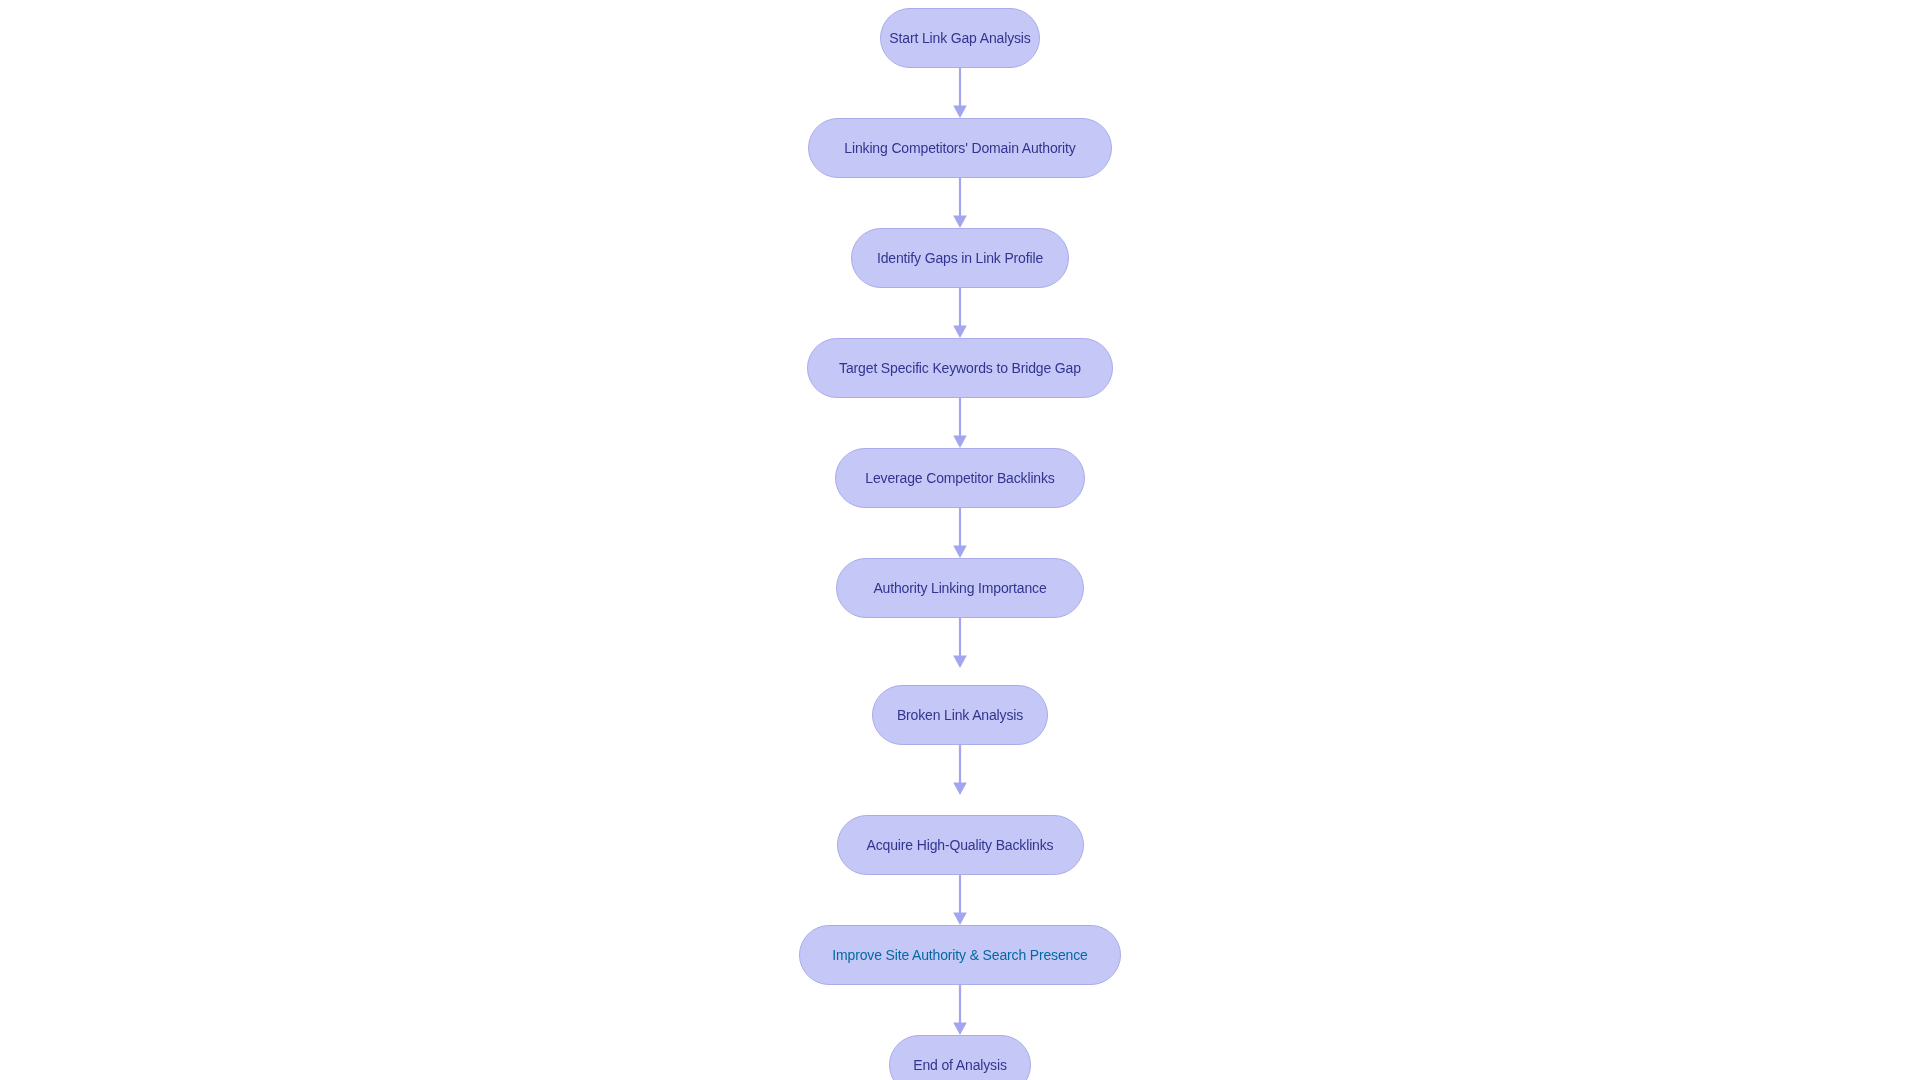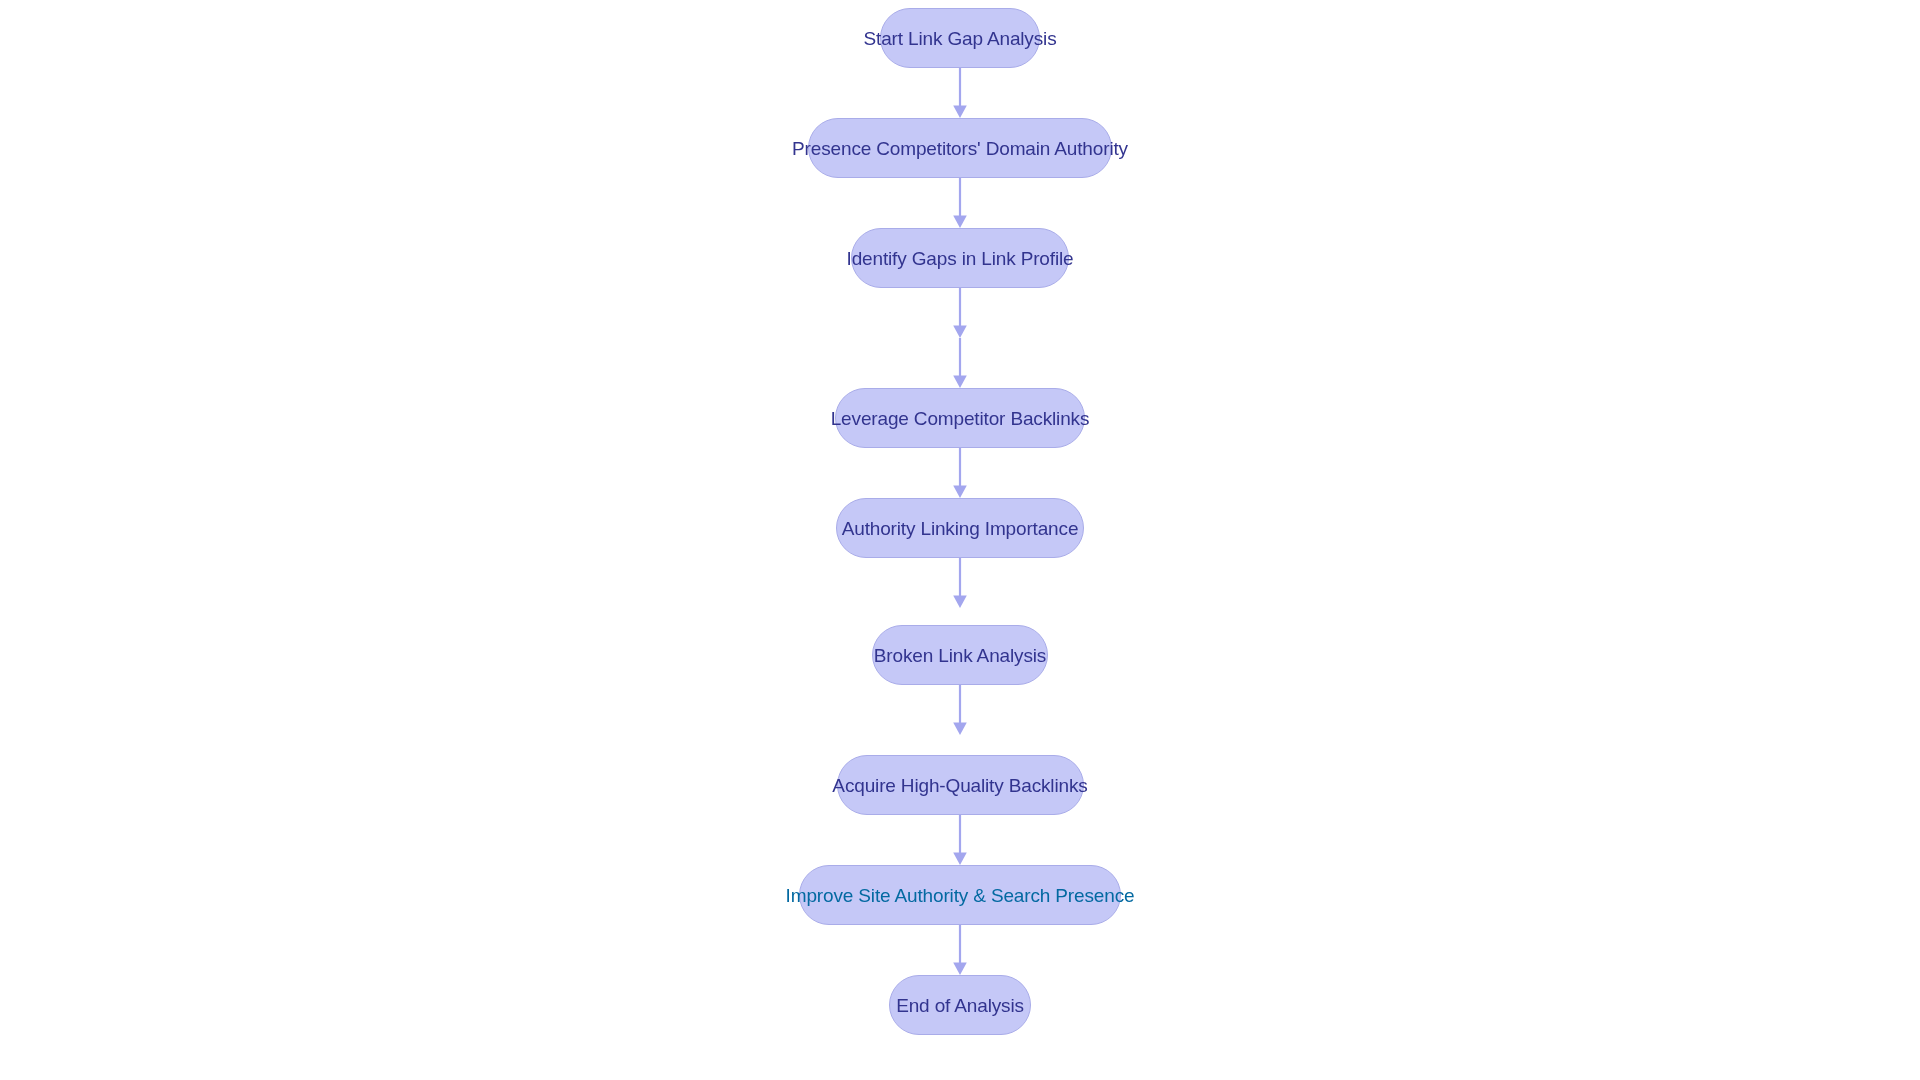--- a/index.html
+++ b/index.html
@@ -32,21 +32,21 @@
     align-items: center;
   }
 
   .node {
     box-sizing: border-box;
     height: 60px;
     border-radius: 30px;
     background: #c5c8f7;
     border: 1.4px solid #a9ace9;
     color: #32348f;
-    font-size: 19px;
+    font-size: 14px;
     letter-spacing: -0.15px;
     display: flex;
     align-items: center;
     justify-content: center;
     white-space: nowrap;
     padding: 0 30px;
     user-select: none;
   }
 
   .node-label {
@@ -75,36 +75,39 @@
       <div class="node" style="width: 160px; background: rgb(197, 200, 247); border-color: rgb(169, 172, 233); color: rgb(50, 52, 143);">
         <span class="node-label">Start Link Gap Analysis</span>
       </div>
       <div class="connector">
         <svg viewBox="0 0 28 50" xmlns="http://www.w3.org/2000/svg">
           <line x1="14" y1="0" x2="14" y2="39" stroke="#a3a6ee" stroke-width="2.2" stroke-linecap="butt"></line>
           <polygon points="14,50 7.2,37.5 20.8,37.5" fill="#a3a6ee"></polygon>
         </svg>
       </div>
       <div class="node" style="width: 304px; background: rgb(197, 200, 247); border-color: rgb(169, 172, 233); color: rgb(50, 52, 143);">
-        <span class="node-label">Presence Competitors' Domain Authority</span>
+        <span class="node-label">Linking Competitors' Domain Authority</span>
       </div>
       <div class="connector">
         <svg viewBox="0 0 28 50" xmlns="http://www.w3.org/2000/svg">
           <line x1="14" y1="0" x2="14" y2="39" stroke="#a3a6ee" stroke-width="2.2" stroke-linecap="butt"></line>
           <polygon points="14,50 7.2,37.5 20.8,37.5" fill="#a3a6ee"></polygon>
         </svg>
       </div>
       <div class="node" style="width: 218px; background: rgb(197, 200, 247); border-color: rgb(169, 172, 233); color: rgb(50, 52, 143);">
         <span class="node-label">Identify Gaps in Link Profile</span>
       </div>
       <div class="connector">
         <svg viewBox="0 0 28 50" xmlns="http://www.w3.org/2000/svg">
           <line x1="14" y1="0" x2="14" y2="39" stroke="#a3a6ee" stroke-width="2.2" stroke-linecap="butt"></line>
           <polygon points="14,50 7.2,37.5 20.8,37.5" fill="#a3a6ee"></polygon>
         </svg>
+      </div>
+      <div class="node" style="width: 306px; background: rgb(197, 200, 247); border-color: rgb(169, 172, 233); color: rgb(50, 52, 143);">
+        <span class="node-label">Target Specific Keywords to Bridge Gap</span>
       </div>
       <div class="connector">
         <svg viewBox="0 0 28 50" xmlns="http://www.w3.org/2000/svg">
           <line x1="14" y1="0" x2="14" y2="39" stroke="#a3a6ee" stroke-width="2.2" stroke-linecap="butt"></line>
           <polygon points="14,50 7.2,37.5 20.8,37.5" fill="#a3a6ee"></polygon>
         </svg>
       </div>
       <div class="node" style="width: 250px; background: rgb(197, 200, 247); border-color: rgb(169, 172, 233); color: rgb(50, 52, 143);">
         <span class="node-label">Leverage Competitor Backlinks</span>
       </div>

